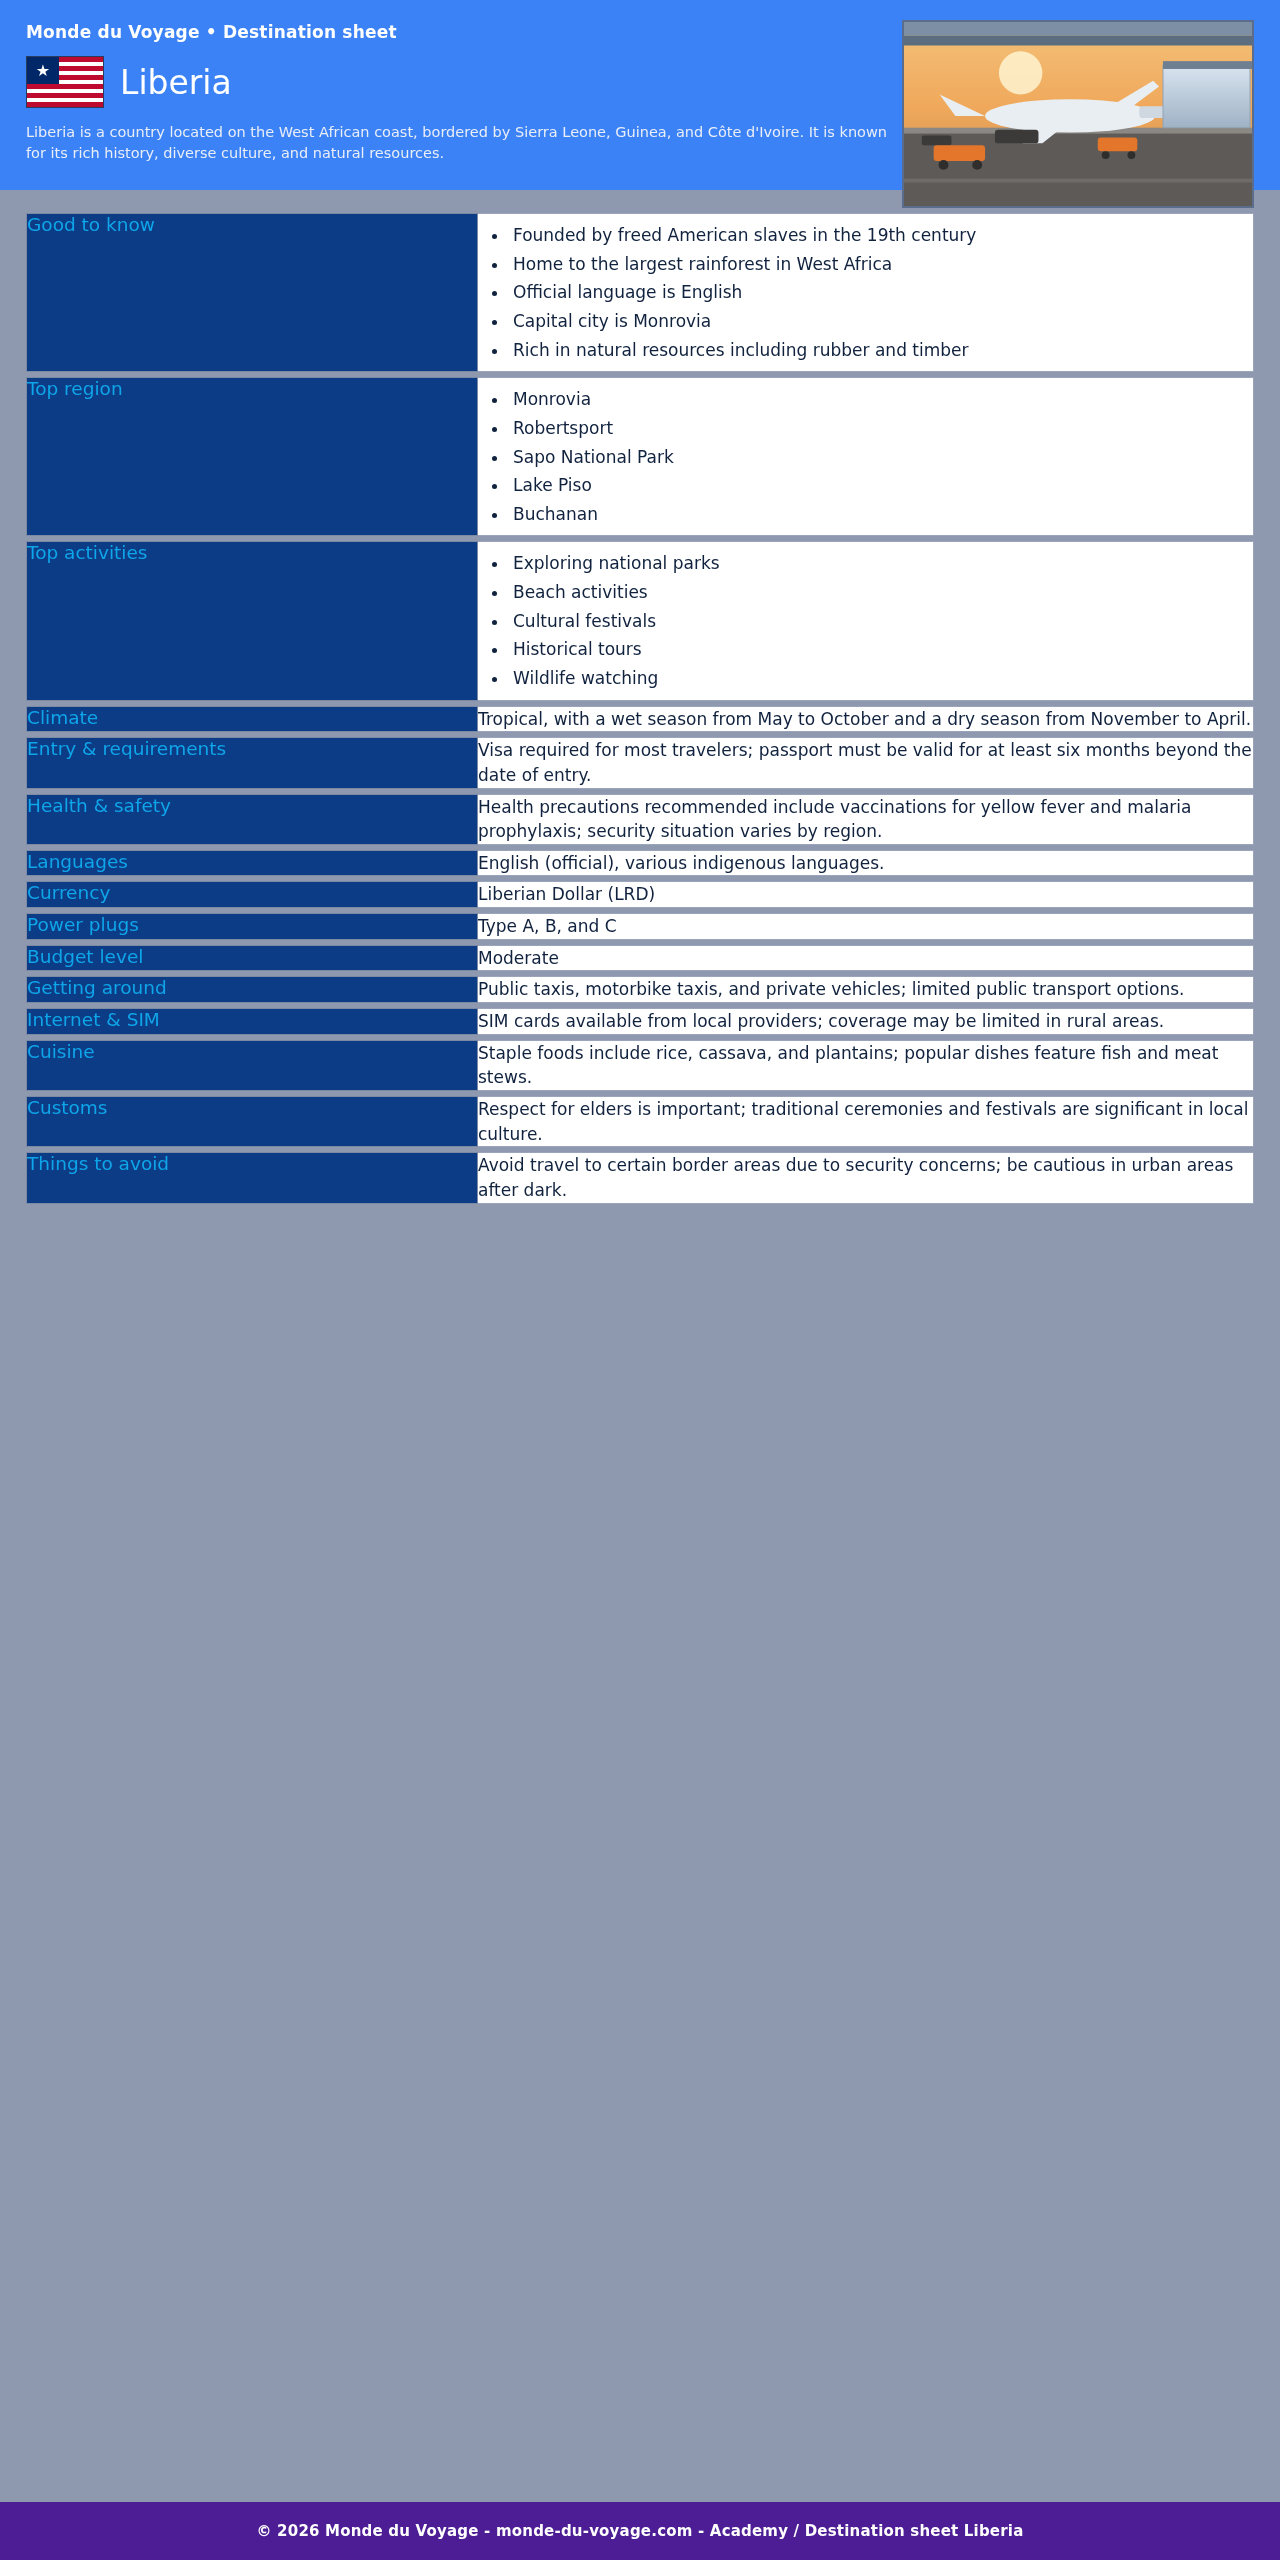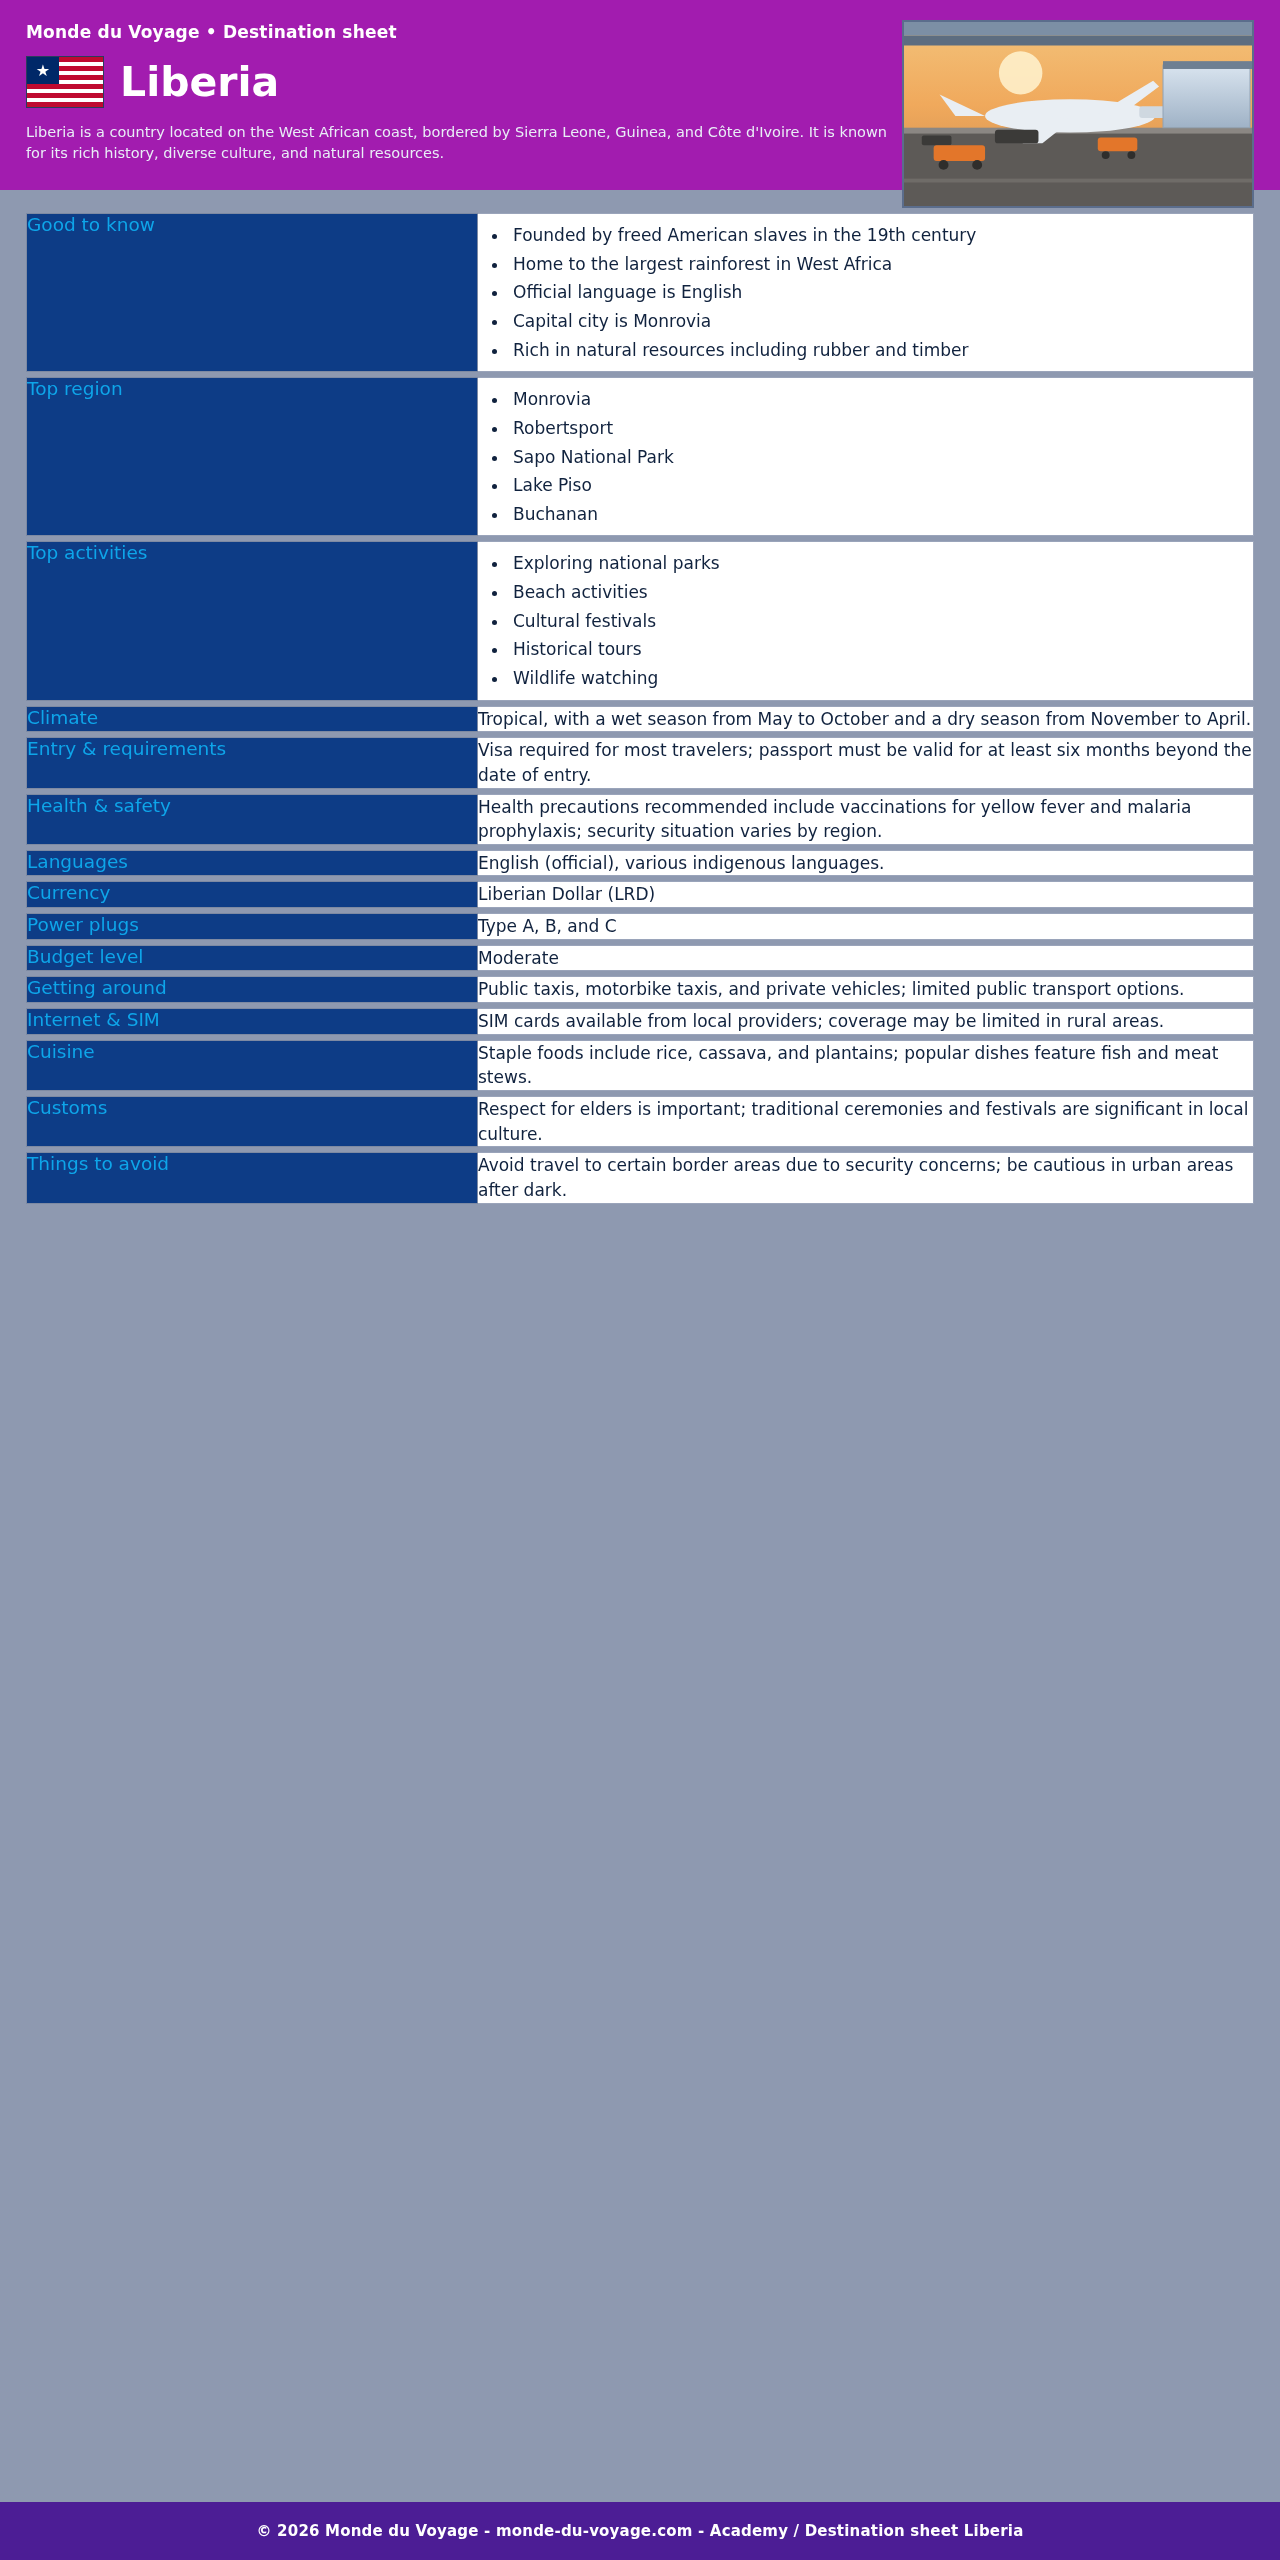--- a/index.html
+++ b/index.html
@@ -16,21 +16,21 @@
   .page {
     width: 1280px;
     min-height: 2560px;
     position: relative;
     display: flex;
     flex-direction: column;
   }
 
   
   .header {
-    background: #a21caf;
+    background: #3b82f6;
     color: #ffffff;
     padding: 22px 26px 26px 26px;
     position: relative;
     min-height: 180px;
     box-sizing: border-box;
   }
   .kicker {
     font-size: 17px;
     font-weight: bold;
     letter-spacing: 0.2px;
@@ -68,22 +68,22 @@
     display: flex;
     align-items: center;
     justify-content: center;
   }
   .flag .star {
     color: #ffffff;
     font-size: 16px;
     line-height: 1;
   }
   .page-title {
-    font-size: 41px;
-    font-weight: bold;
+    font-size: 33px;
+    font-weight: normal;
     line-height: 1;
     margin: 0;
     color: #ffffff;
   }
   .intro {
     margin: 14px 0 0 0;
     font-size: 14.5px;
     line-height: 1.45;
     max-width: 880px;
     color: #e9eef7;

